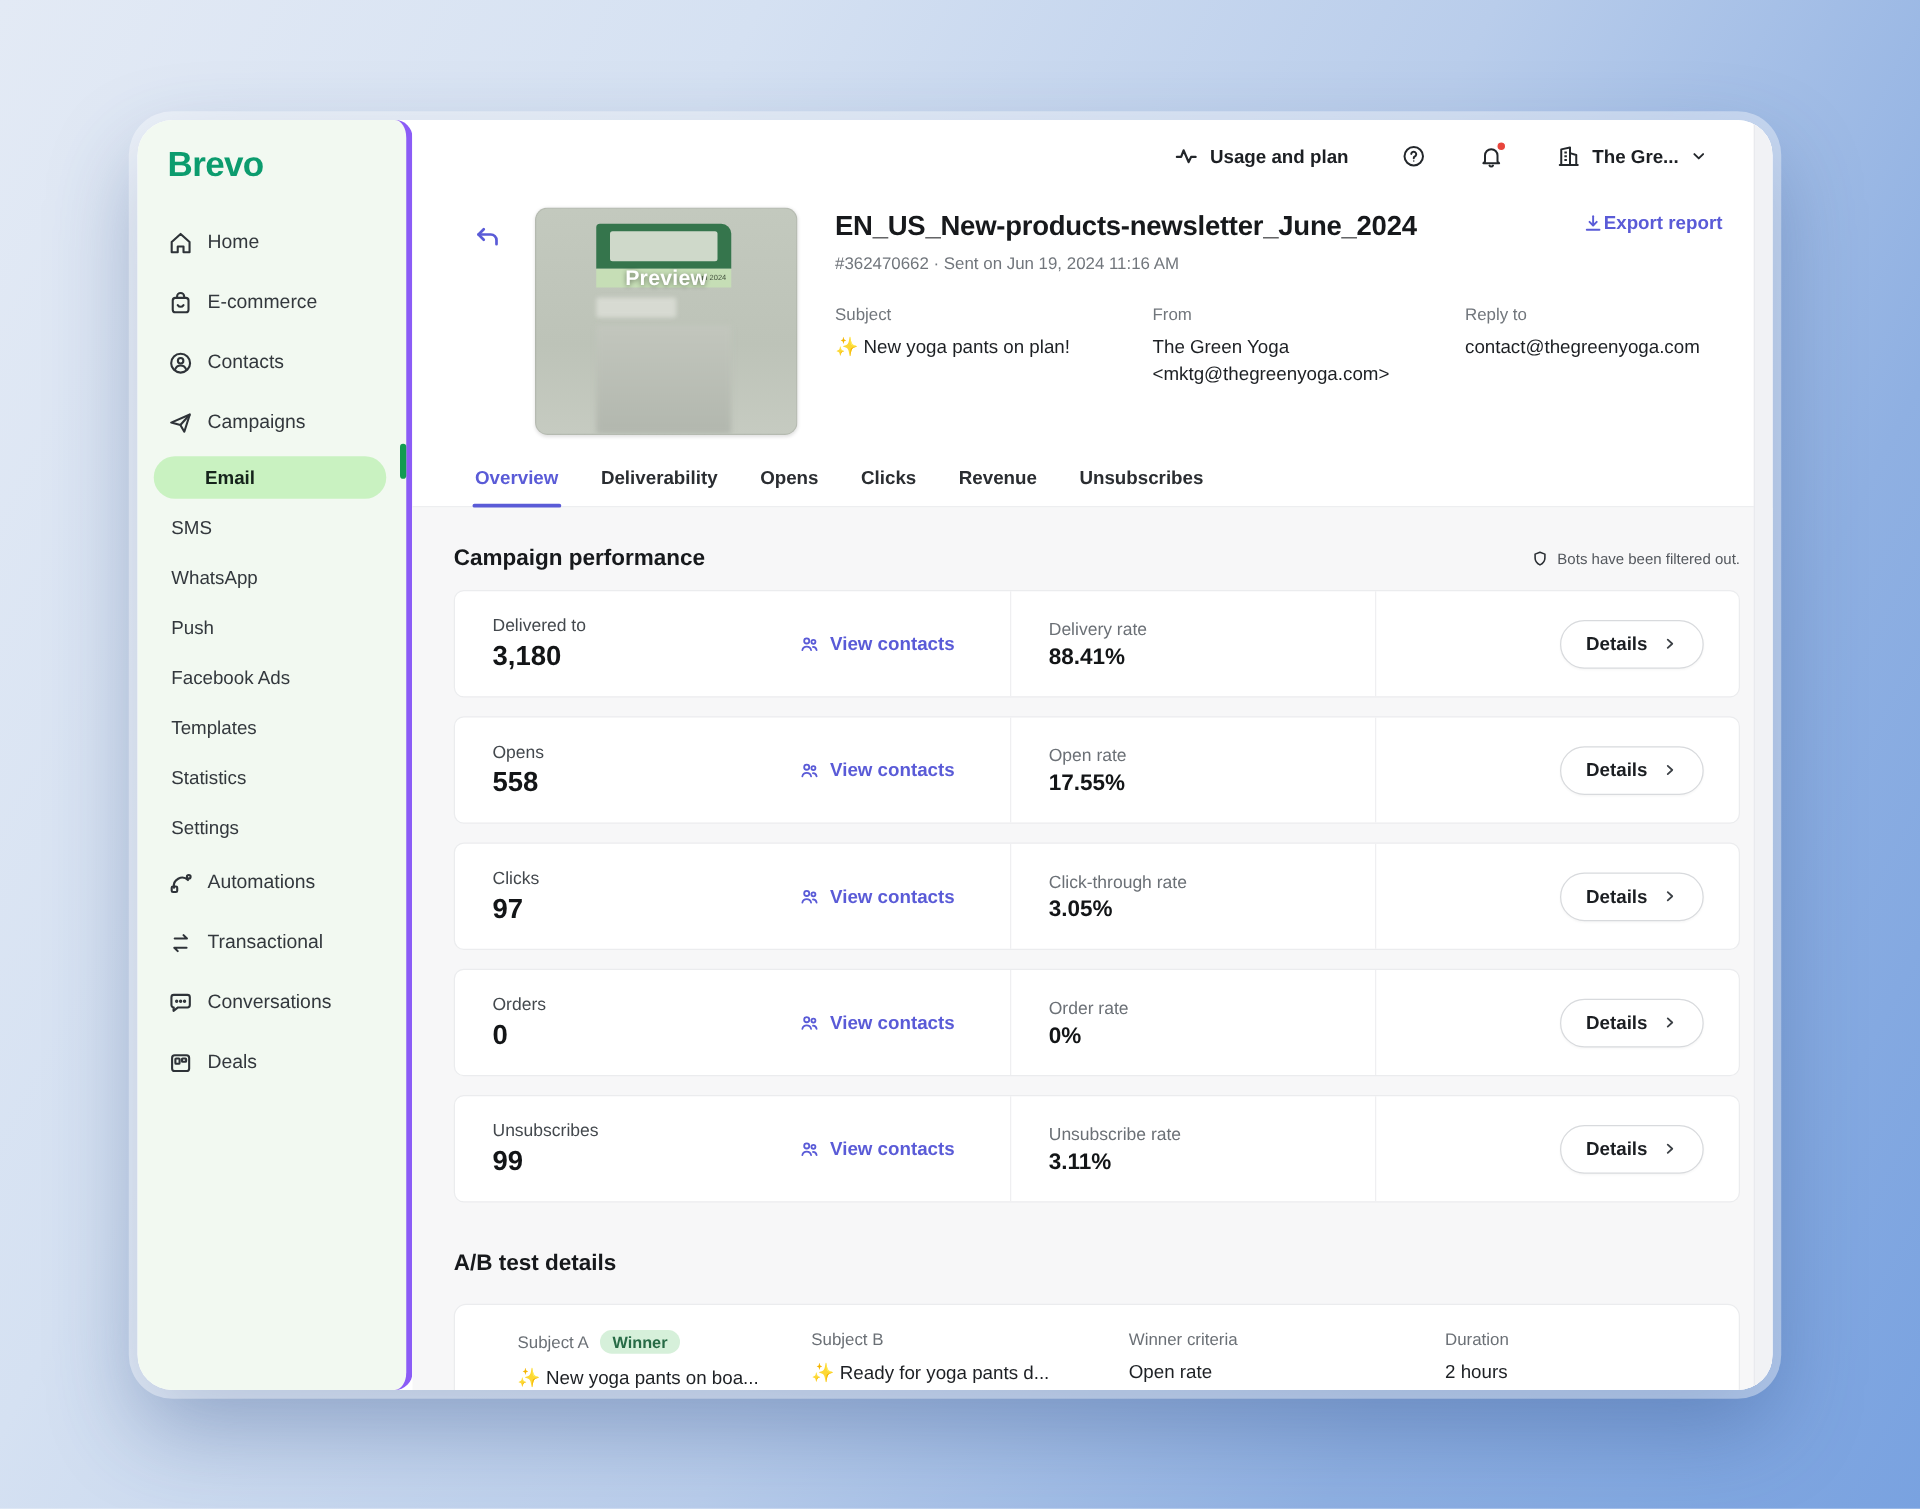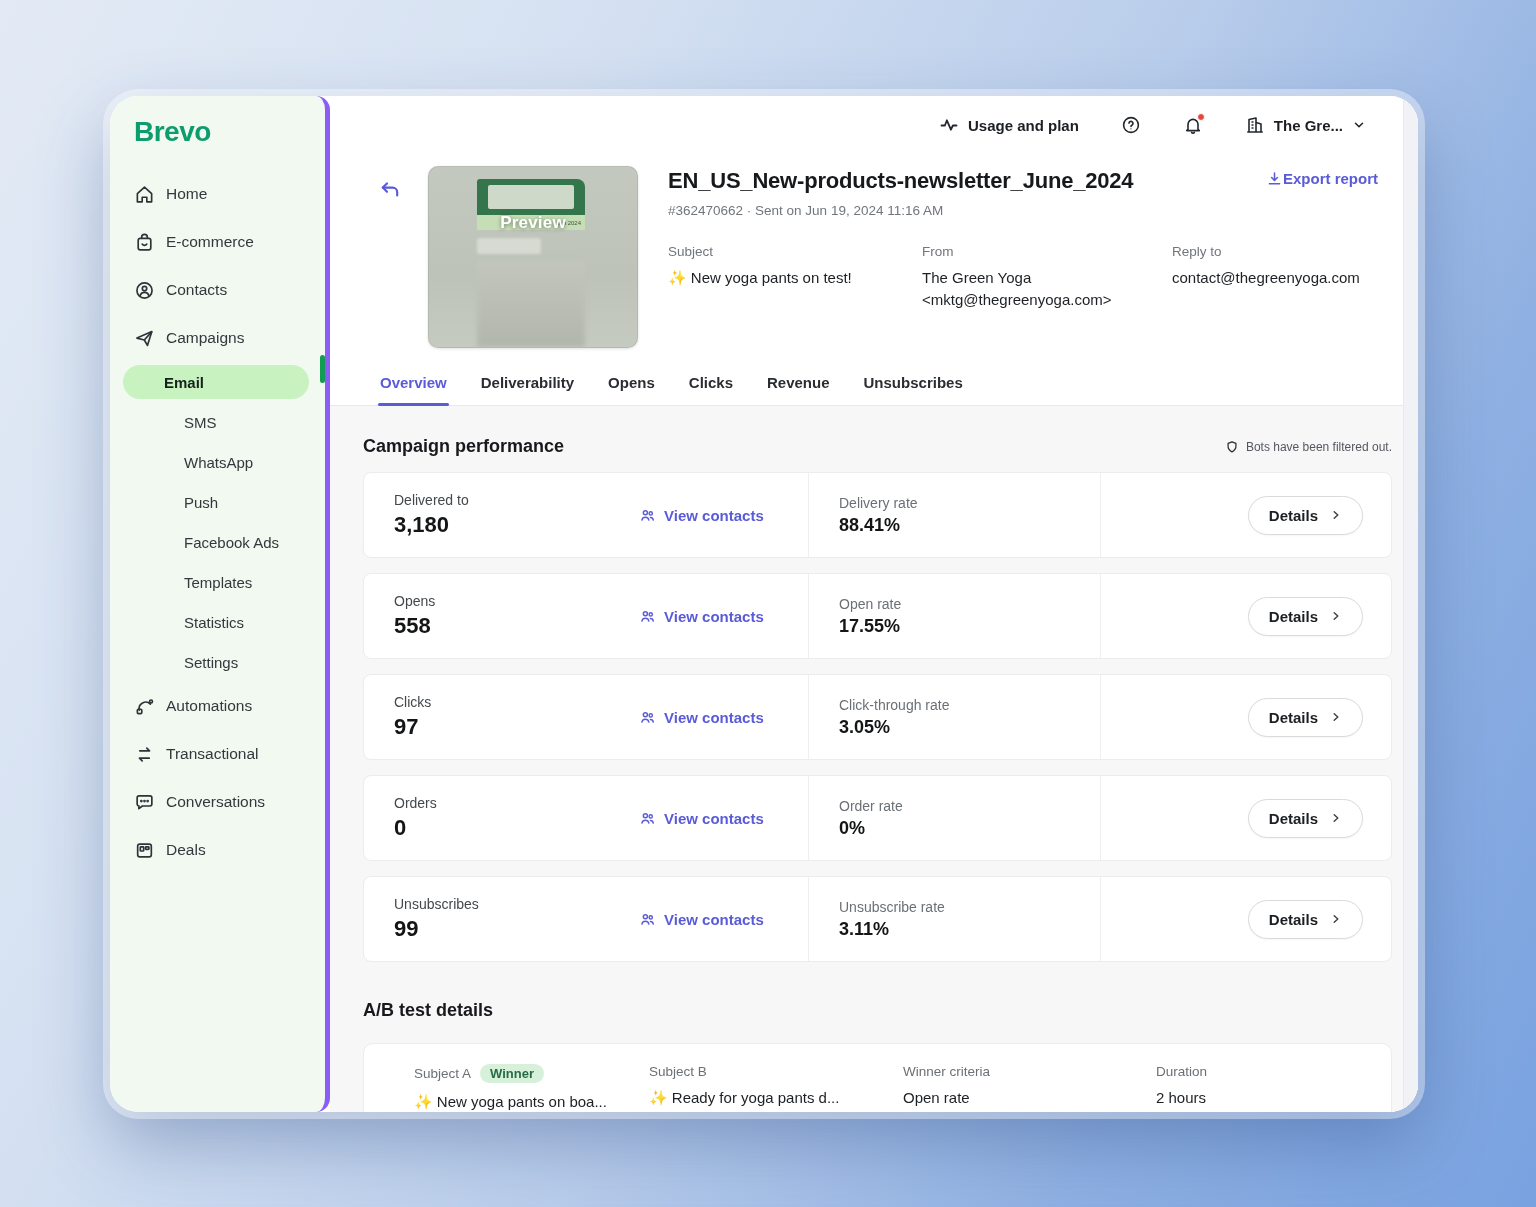--- a/index.html
+++ b/index.html
@@ -16,21 +16,21 @@
   }
   
   .sidebar {
     width:220px; flex:0 0 220px; background:#f2f9f1; border-right:5px solid #8b5cf6;
     position:relative; padding-top:20px;border-radius:14px;
   }
   .logo { font-size:28px; font-weight:700; color:#0c9c6e; letter-spacing:-0.5px; margin:0 0 22px 24px; }
   .nav-item { display:flex; align-items:center; gap:11px; height:48px; padding-left:24px;
     font-size:15.5px; color:#33383d; cursor:pointer; }
   .nav-item .ico { width:21px; height:21px; color:#2e3338; flex:0 0 21px; display:flex; align-items:center; }
-  .sub-item { display:flex; align-items:center; height:40px; padding-left:74px; font-size:15px; color:#33383d; cursor:pointer; }
+  .sub-item { display:flex; align-items:center; height:40px; padding-left:27px; font-size:15px; color:#33383d; cursor:pointer; }
   .sub-item.active { background:#c9f2c1; border-radius:17px; margin:0 16px 15px 13px; padding-left:41px;
     font-weight:700; color:#15231b; height:34px; margin-top:3px; margin-bottom:3px; }
   .side-thumbbar { position:absolute; right:0; top:259px; width:5px; height:28px; border-radius:3px; background:#129b52; }
   
   .main { flex:1; display:flex; flex-direction:column; position:relative; background:#ffffff; }
   .scroll-track { position:absolute; right:0; top:0; bottom:0; width:15px; background:#f1f2f5; border-left:1px solid #e9eaee; }
   
   .topbar { height:58px; display:flex; align-items:center; justify-content:flex-end; gap:42px; padding-right:52px; }
   .tb-item { display:flex; align-items:center; gap:9px; font-size:15px; font-weight:700; color:#1c1f23; cursor:pointer; }
   .tb-icon { width:20px; height:20px; color:#23272b; display:flex; }
@@ -296,21 +296,21 @@
                 </svg>
             </span>
             <span>Export report</span>
           </div>
         </div>
         <div class="camp-meta">#362470662 · Sent on Jun 19, 2024 11:16 AM</div>
 
         <div class="meta-grid">
           <div>
             <div class="meta-label">Subject</div>
-            <div class="meta-value">✨ New yoga pants on test!</div>
+            <div class="meta-value">✨ New yoga pants on plan!</div>
           </div>
           <div>
             <div class="meta-label">From</div>
             <div class="meta-value">
               <div>The Green Yoga</div>
               <div>&lt;mktg@thegreenyoga.com&gt;</div>
             </div>
           </div>
           <div>
             <div class="meta-label">Reply to</div>

